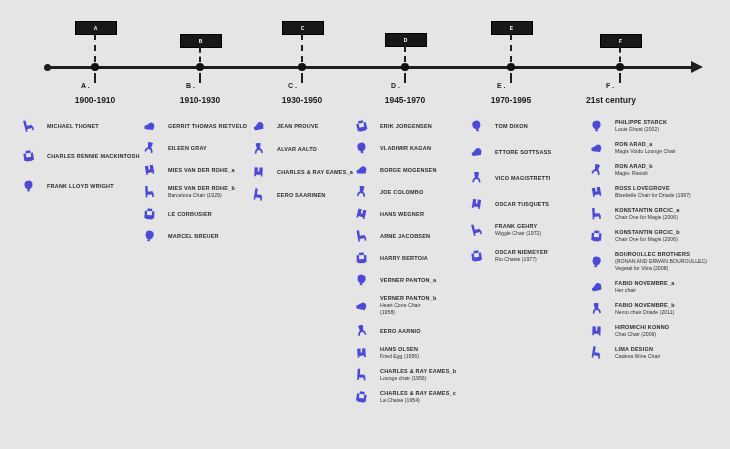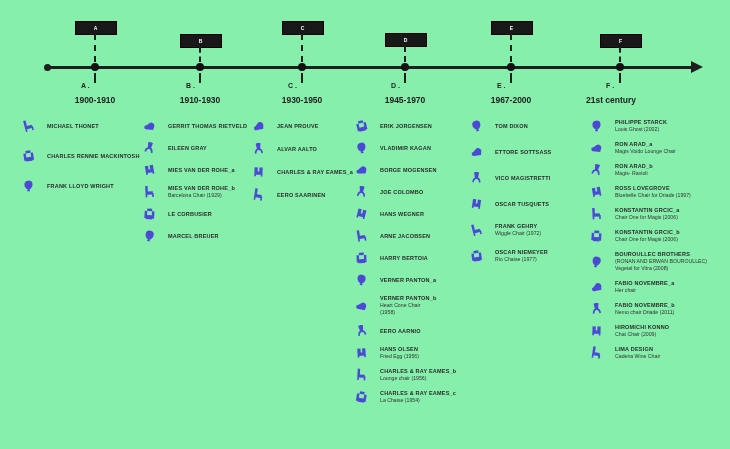--- a/index.html
+++ b/index.html
@@ -1,17 +1,17 @@
 <!DOCTYPE html>
 <html><head>
 <meta charset="utf-8">
 <style>
   html,body{margin:0;padding:0;background:#ffffff;}
   .canvas{
-    position:relative;width:730px;height:449px;background:#86efac;overflow:hidden;
+    position:relative;width:730px;height:449px;background:#e5e5e5;overflow:hidden;
     font-family:"Liberation Sans", sans-serif;color:#222;
   }
   
   .tl-line{position:absolute;left:47px;top:66px;width:646px;height:2.5px;background:#1f1f1f;}
   .tl-arrow{position:absolute;left:691px;top:61px;width:0;height:0;
     border-left:12px solid #1f1f1f;border-top:6px solid transparent;border-bottom:6px solid transparent;}
   .tl-startdot{position:absolute;left:44px;top:64px;width:7px;height:7px;border-radius:50%;background:#1f1f1f;}
   .marker-box{position:absolute;width:40px;height:12px;background:#181818;border:1px solid #000;
     display:flex;align-items:center;justify-content:center;}
   .marker-box span{color:#fff;font-size:5px;font-weight:bold;letter-spacing:1px;}
@@ -70,21 +70,21 @@
       <div class="dash-v" style="left: 404px; top: 73px; height: 10px;"></div>
       <div class="era-letter" style="left: 391px; top: 82px;">D .</div>
       <div class="era-range" style="left: 360px; top: 95px;">1945-1970</div>
       <div class="marker-box" style="left: 491px; top: 21px;">
         <span>E</span>
       </div>
       <div class="dash-v" style="left: 510px; top: 34px; height: 28px;"></div>
       <div class="tl-dot" style="left: 507px; top: 63px;"></div>
       <div class="dash-v" style="left: 510px; top: 73px; height: 10px;"></div>
       <div class="era-letter" style="left: 497px; top: 82px;">E .</div>
-      <div class="era-range" style="left: 466px; top: 95px;">1967-2000</div>
+      <div class="era-range" style="left: 466px; top: 95px;">1970-1995</div>
       <div class="marker-box" style="left: 600px; top: 34px;">
         <span>F</span>
       </div>
       <div class="dash-v" style="left: 619px; top: 47px; height: 15px;"></div>
       <div class="tl-dot" style="left: 616px; top: 63px;"></div>
       <div class="dash-v" style="left: 619px; top: 73px; height: 10px;"></div>
       <div class="era-letter" style="left: 606px; top: 82px;">F .</div>
       <div class="era-range" style="left: 566px; top: 95px;">21st century</div>
     </div>
   <div id="columns">

